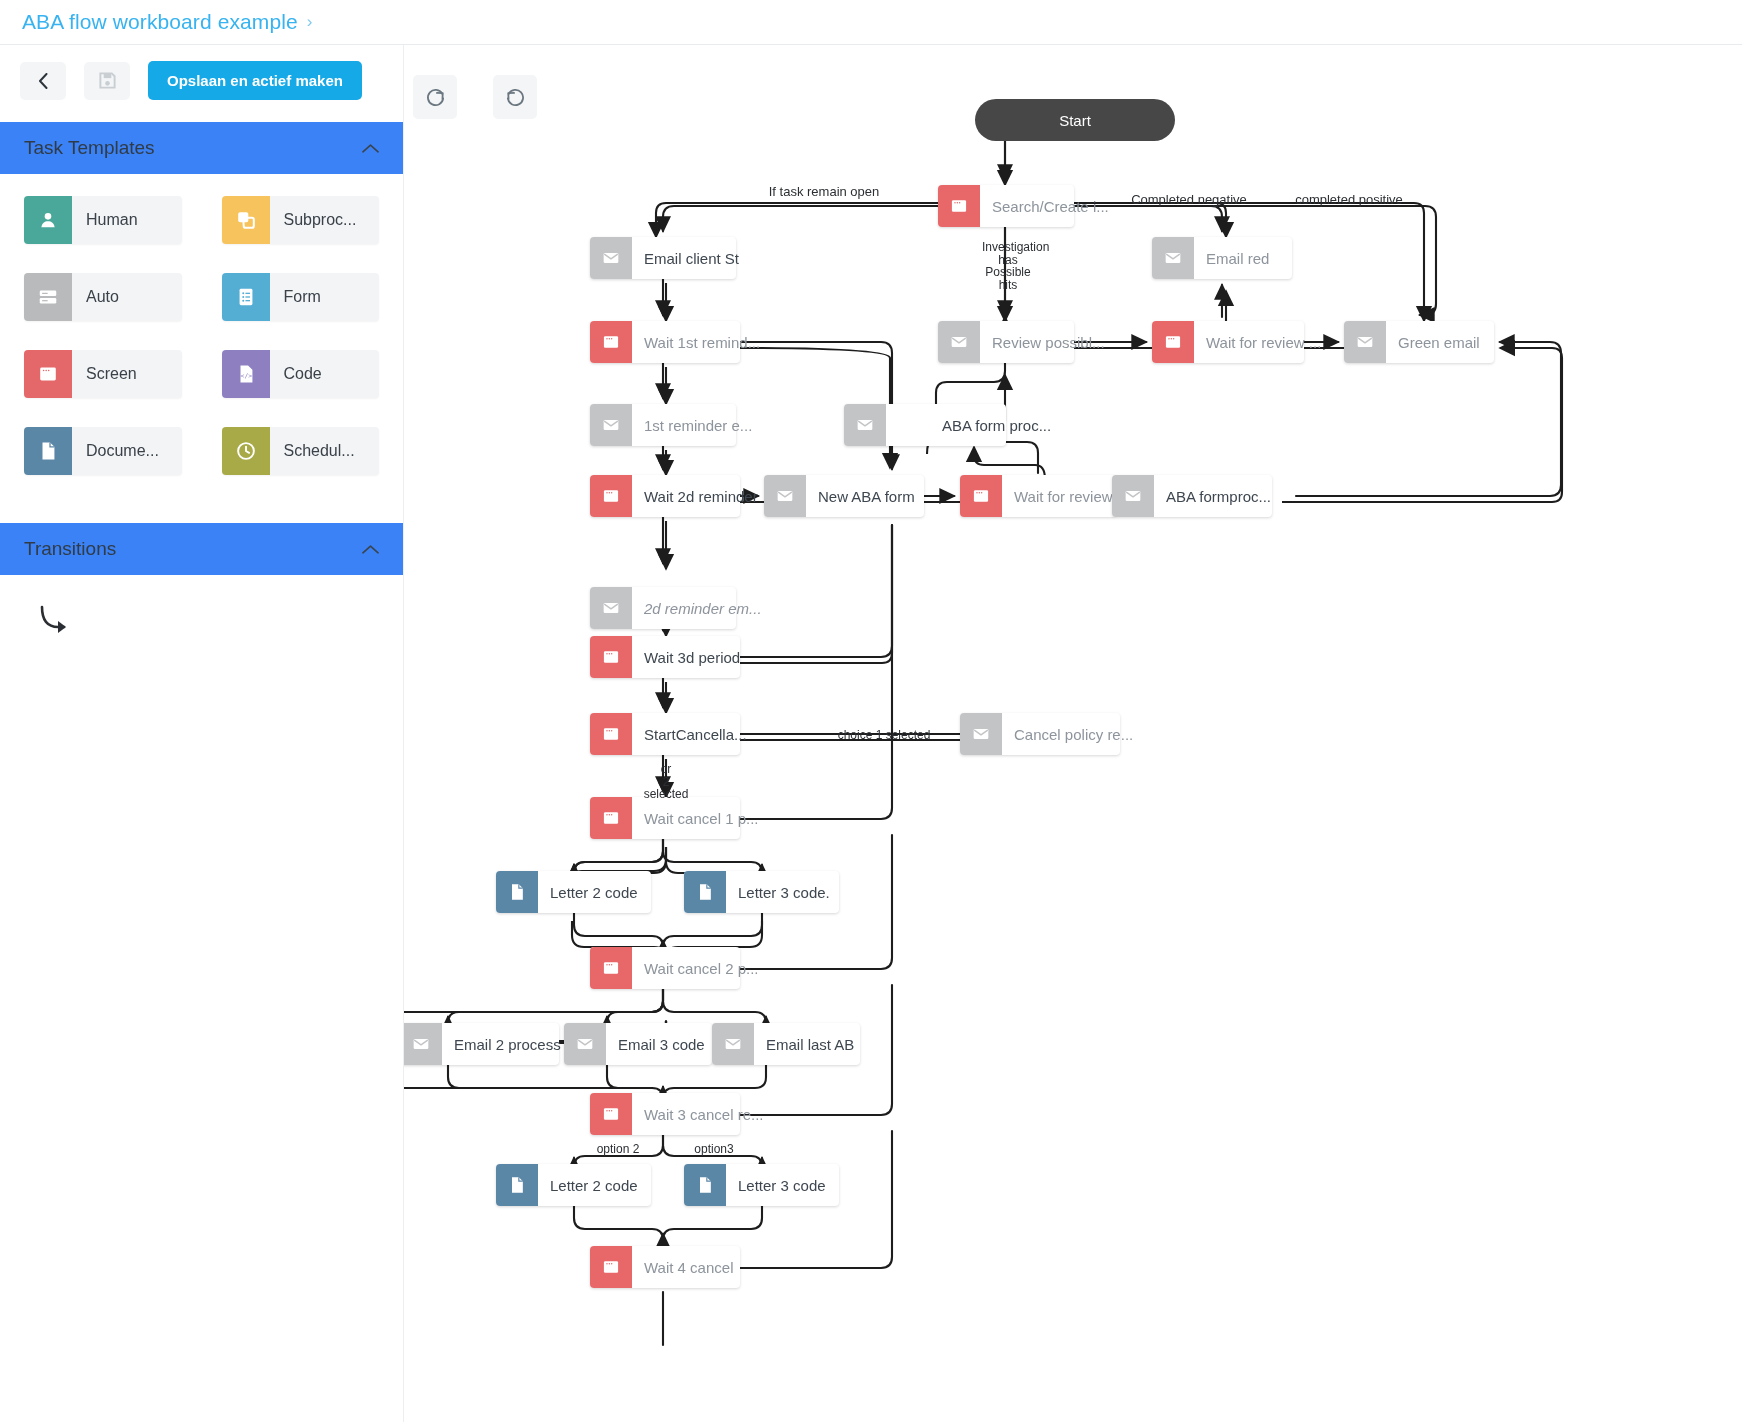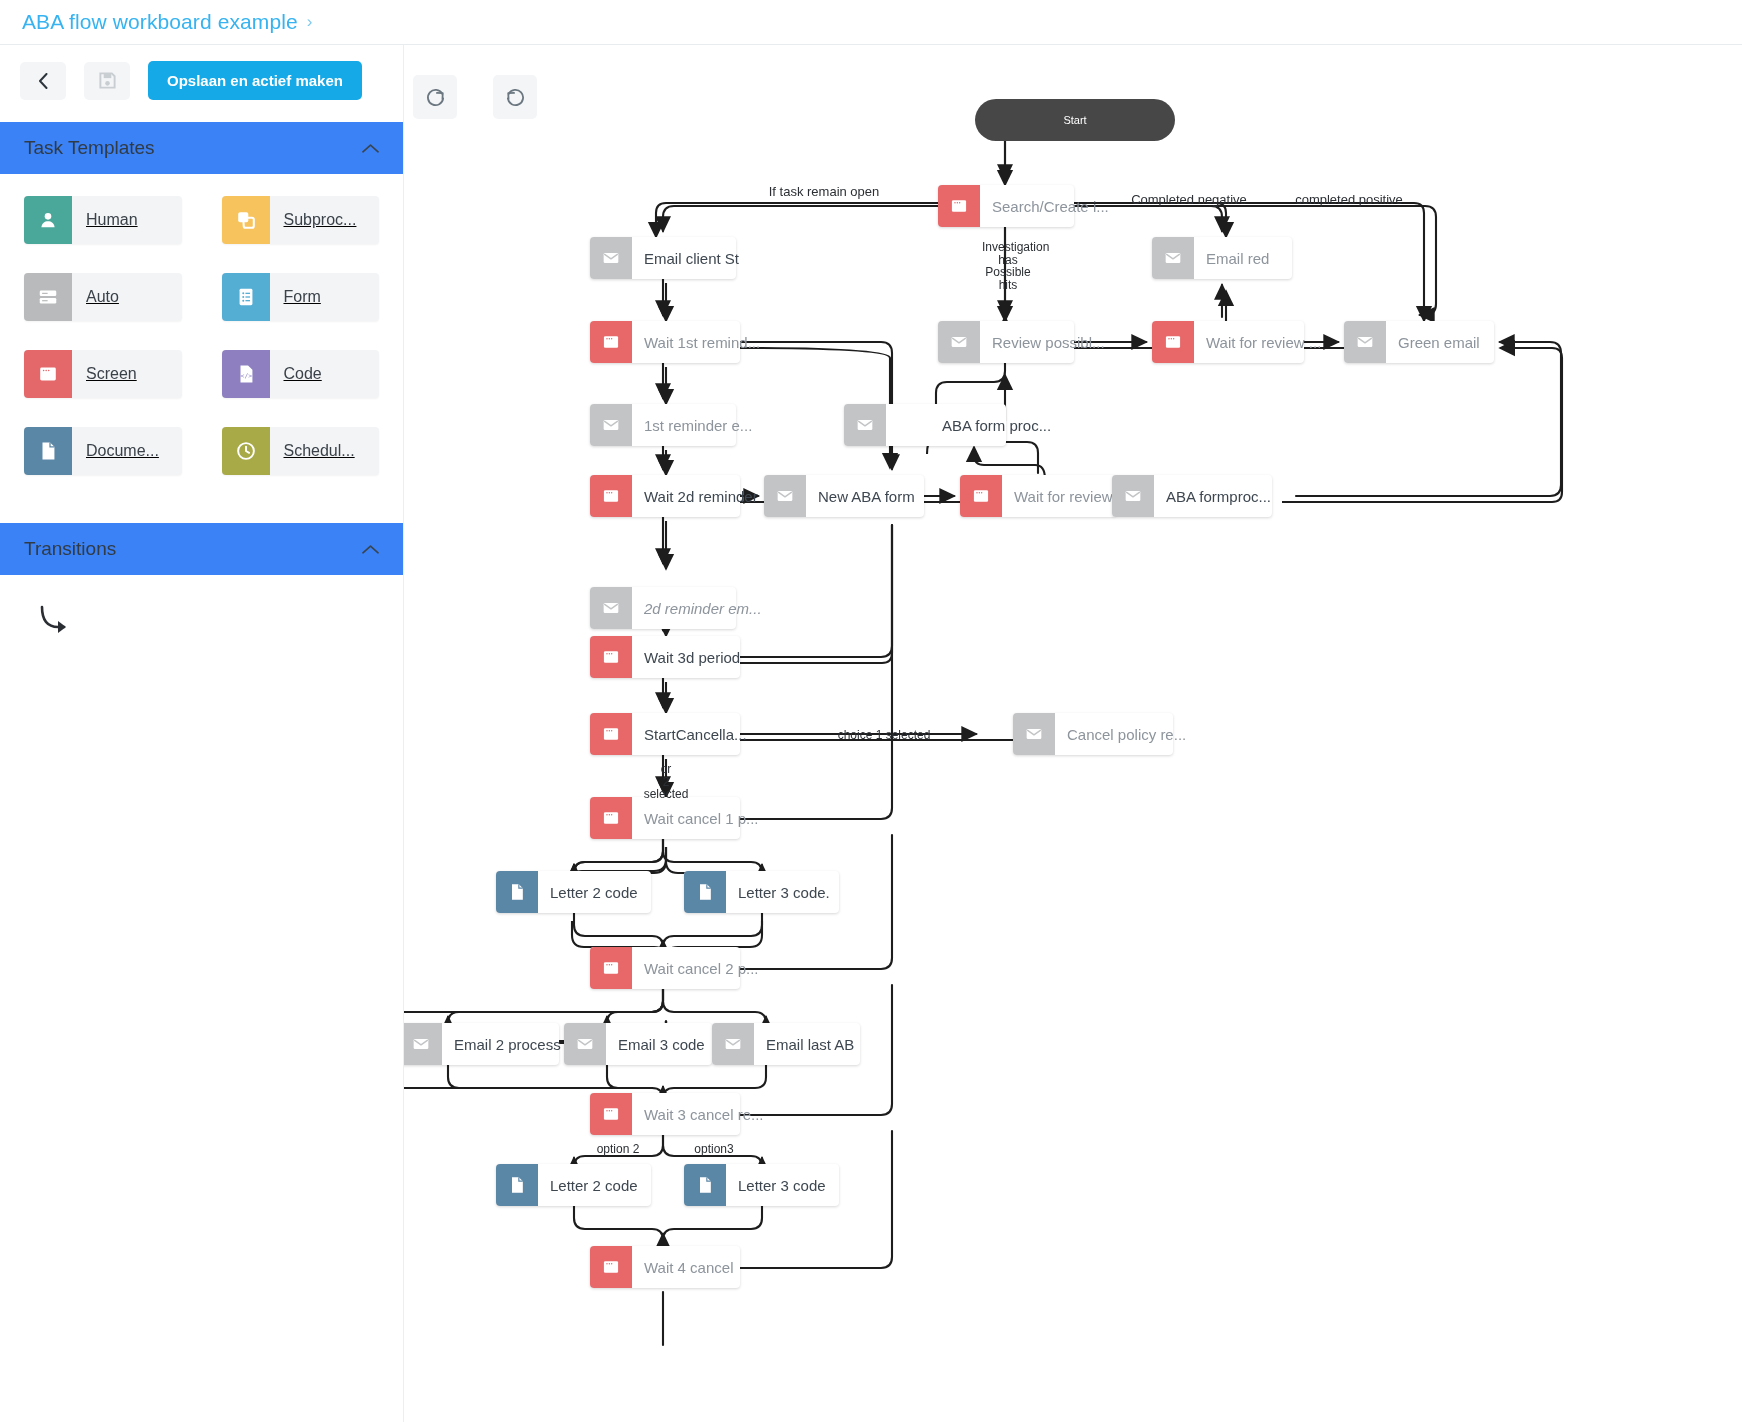--- a/index.html
+++ b/index.html
@@ -74,21 +74,20 @@
     margin-top: 8px;
   }
   .section-head .stitle { font-size: 19px; color: #313b45; }
   .section-head .caret { font-size: 15px; color: #3a444e; }
 
   .palette {
     padding: 22px 24px 8px 24px;
     display: grid;
     grid-template-columns: 1fr 1fr;
     gap: 29px 40px;
-    text-decoration: underline;
   }
   .pitem {
     display: flex; align-items: stretch;
     background: #f2f4f6;
     border-radius: 4px;
     height: 48px;
     overflow: hidden;
     cursor: grab;
     box-shadow: 0 1px 2px rgba(0,0,0,.05);
   }
@@ -162,21 +161,21 @@
   .ico-red   { background: #e8686a; }
   .ico-blue  { background: #5b87a6; }
 
   .start-node {
     position: absolute;
     background: #474747;
     color: #fff;
     border-radius: 22px;
     height: 42px;
     display: flex; align-items: center; justify-content: center;
-    font-size: 11px;
+    font-size: 15px;
     z-index: 3;
     cursor: pointer;
   }
 
   .edge-label {
     position: absolute;
     font-size: 13px;
     color: #2b2f33;
     white-space: pre;
     text-align: center;
@@ -770,21 +769,21 @@
         </div>
         <div class="node muted" style="left: 940px; top: 276px; width: 150px;">
           <div class="nico ico-grey">
             <svg width="20" height="20" viewBox="0 0 24 24">
               <rect x="3.2" y="6" width="17.6" height="12" rx="1.6" fill="#ffffff"></rect>
               <path d="M4.4 7.6 L12 13 L19.6 7.6" fill="none" stroke="#c3c4c6" stroke-width="1.7" stroke-linecap="round" stroke-linejoin="round"></path>
             </svg>
           </div>
           <div class="nlabel">Green email</div>
         </div>
-        <div class="node muted" style="left: 609px; top: 668px; width: 160px;">
+        <div class="node muted" style="left: 556px; top: 668px; width: 160px;">
           <div class="nico ico-grey">
             <svg width="20" height="20" viewBox="0 0 24 24">
               <rect x="3.2" y="6" width="17.6" height="12" rx="1.6" fill="#ffffff"></rect>
               <path d="M4.4 7.6 L12 13 L19.6 7.6" fill="none" stroke="#c3c4c6" stroke-width="1.7" stroke-linecap="round" stroke-linejoin="round"></path>
             </svg>
           </div>
           <div class="nlabel">Cancel policy re...</div>
         </div>
       </div>
     <div id="labels-layer">

